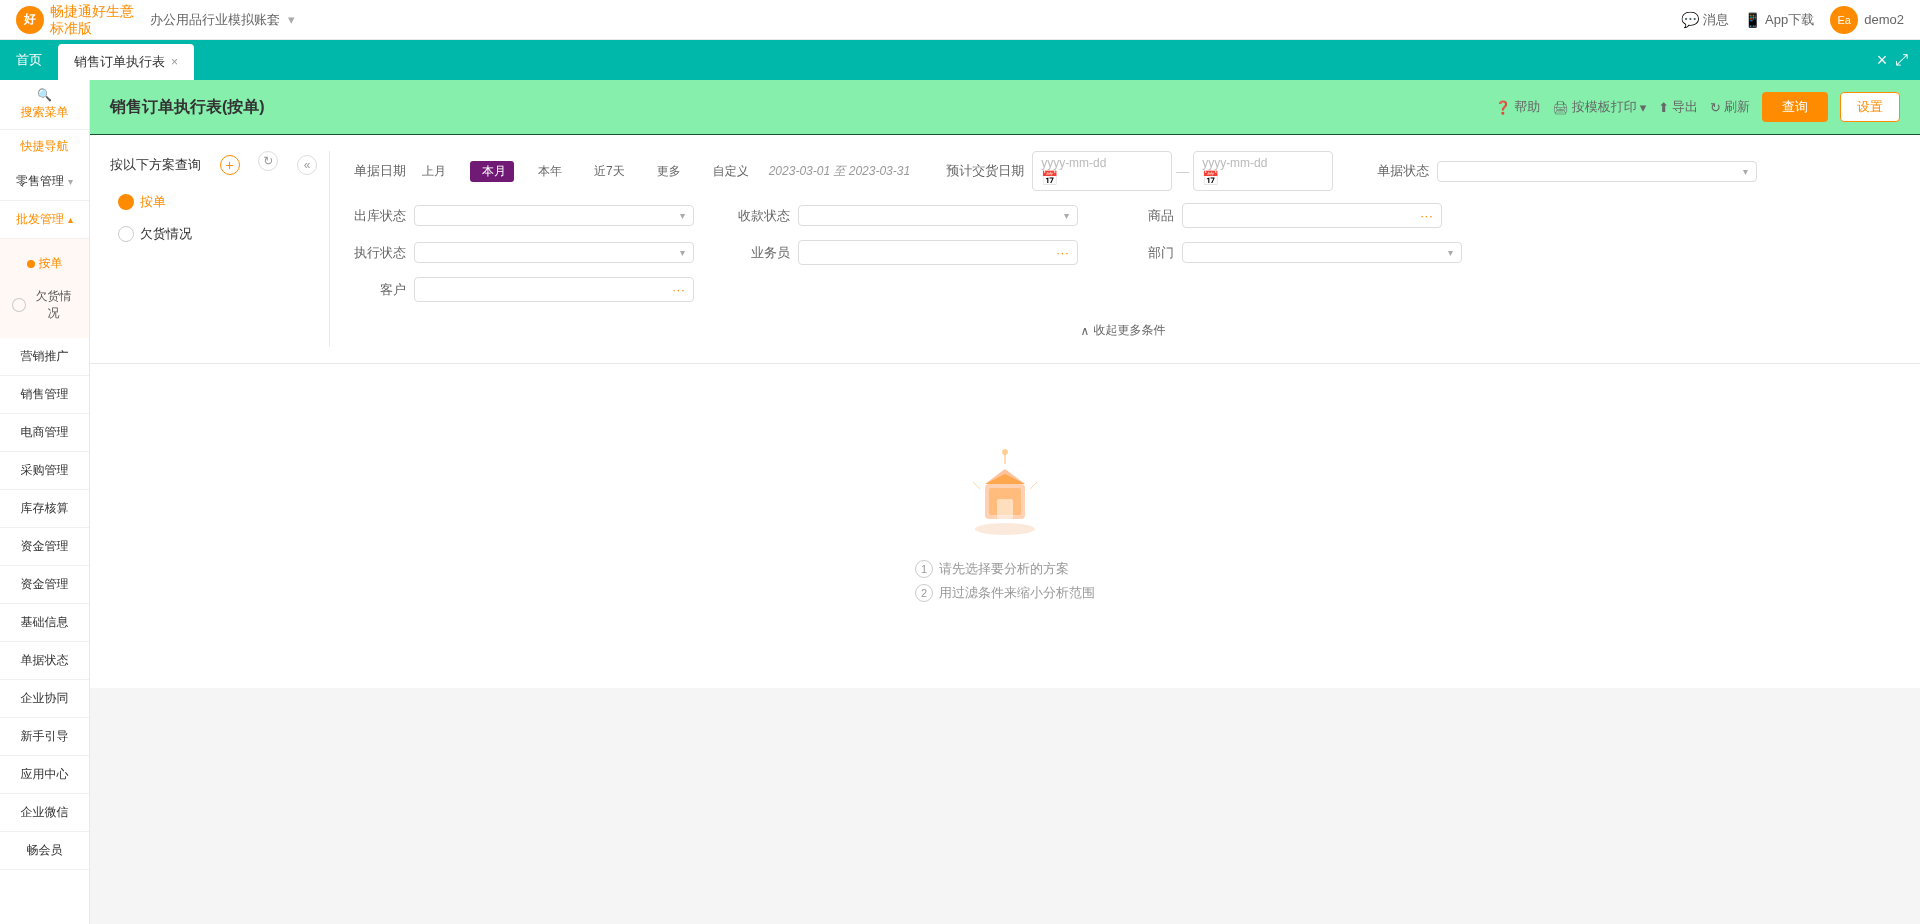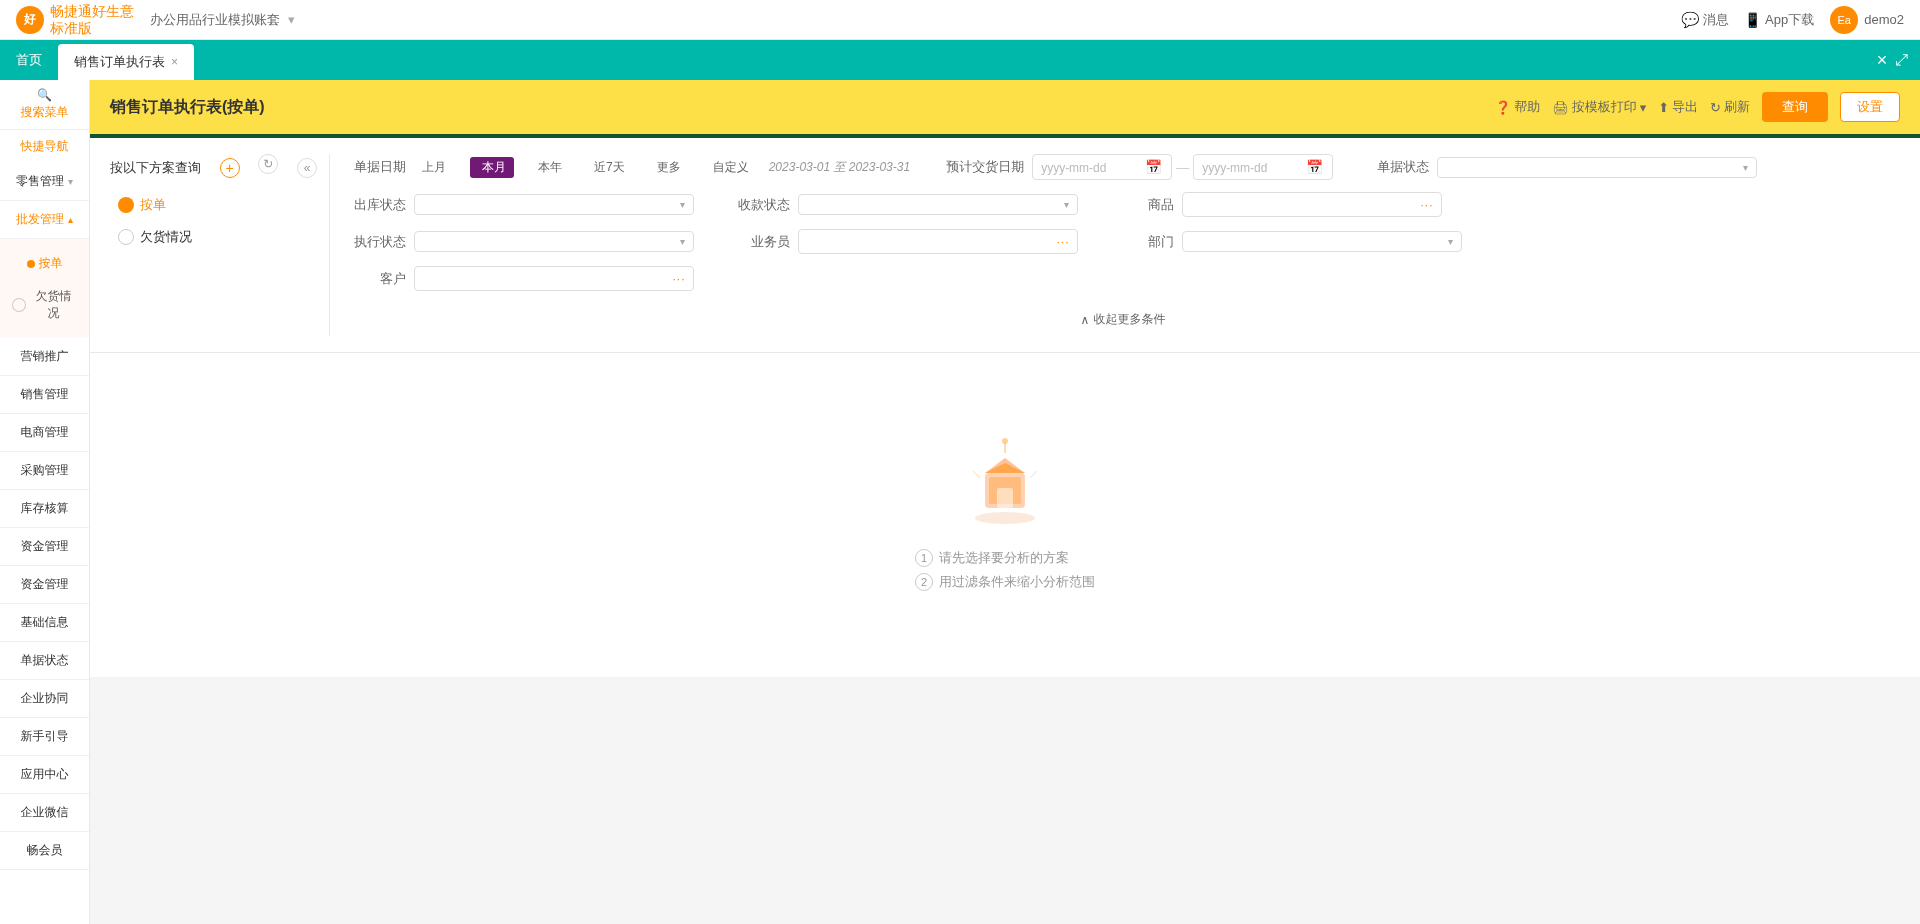--- a/index.html
+++ b/index.html
@@ -36,21 +36,21 @@
     .sidebar-section.expanded { color: #ff8c00; }
     .sidebar-sub { padding: 8px 0; background: #fff8f5; }
     .sidebar-sub-item { padding: 8px 12px; text-align: center; cursor: pointer; font-size: 12px; color: #555; display: flex; align-items: center; justify-content: center; gap: 4px; }
     .sidebar-sub-item.active { color: #ff8c00; }
     .sidebar-sub-item .dot { width: 8px; height: 8px; border-radius: 50%; background: #ff8c00; display: flex; align-items: center; justify-content: center; }
 
     
     .content-area { flex: 1; overflow-y: auto; background: #f5f5f5; padding: 0; }
 
     
-    .page-header { background: #fde047; padding: 12px 20px; display: flex; align-items: center; justify-content: space-between; border-bottom: 4px solid #14532d; }
+    .page-header { background: #86efac; padding: 12px 20px; display: flex; align-items: center; justify-content: space-between; border-bottom: 1px solid #14532d; }
     .page-title { font-size: 16px; font-weight: bold; color: #333; }
     .page-header-actions { display: flex; align-items: center; gap: 12px; font-size: 13px; color: #666; }
     .page-header-actions span { cursor: pointer; display: flex; align-items: center; gap: 3px; }
     .btn-query { background: #ff8c00; color: #fff; border: none; padding: 6px 20px; border-radius: 4px; cursor: pointer; font-size: 13px; }
     .btn-settings { background: #fff; color: #ff8c00; border: 1px solid #ff8c00; padding: 5px 16px; border-radius: 4px; cursor: pointer; font-size: 13px; }
 
     
     .filter-panel { background: #fff; padding: 16px 20px; border-bottom: 1px solid #e8e8e8; }
     .filter-left-panel { width: 220px; border-right: 1px solid #e8e8e8; padding-right: 12px; flex-shrink: 0; }
     .filter-content-panel { flex: 1; padding-left: 16px; }
@@ -77,21 +77,21 @@
     .collapse-more { text-align: center; padding: 8px; color: #666; font-size: 12px; cursor: pointer; display: flex; align-items: center; justify-content: center; gap: 4px; }
 
     
     .empty-state { display: flex; flex-direction: column; align-items: center; justify-content: center; padding: 80px 20px; background: #fff; margin: 0; }
     .empty-icon { width: 100px; height: 100px; margin-bottom: 16px; }
     .empty-hints { list-style: none; }
     .empty-hints li { color: #999; font-size: 13px; margin-bottom: 6px; display: flex; align-items: center; gap: 6px; }
     .hint-num { width: 18px; height: 18px; border-radius: 50%; border: 1px solid #ccc; color: #999; display: flex; align-items: center; justify-content: center; font-size: 11px; flex-shrink: 0; }
 
     .filter-date-input-group { display: flex; align-items: center; gap: 4px; }
-    .date-input-box { border: 1px solid #ddd; border-radius: 4px; padding: 4px 8px; font-size: 12px; color: #bbb; width: 140px; background: #fff; display: flex; align-items: flex-end; justify-content: space-between; cursor: pointer; }
+    .date-input-box { border: 1px solid #ddd; border-radius: 4px; padding: 4px 8px; font-size: 12px; color: #bbb; width: 140px; background: #fff; display: flex; align-items: flex-start; justify-content: space-between; cursor: pointer; flex-direction: column; }
     .cal-icon { color: #ff8c00; font-size: 14px; }
     .dropdown-icon { color: #aaa; font-size: 10px; }
 
     .status-select-wide { min-width: 280px; }
   </style>
 </head>
 <body>
 
 <div class="top-bar">
   <div class="top-bar-left">

